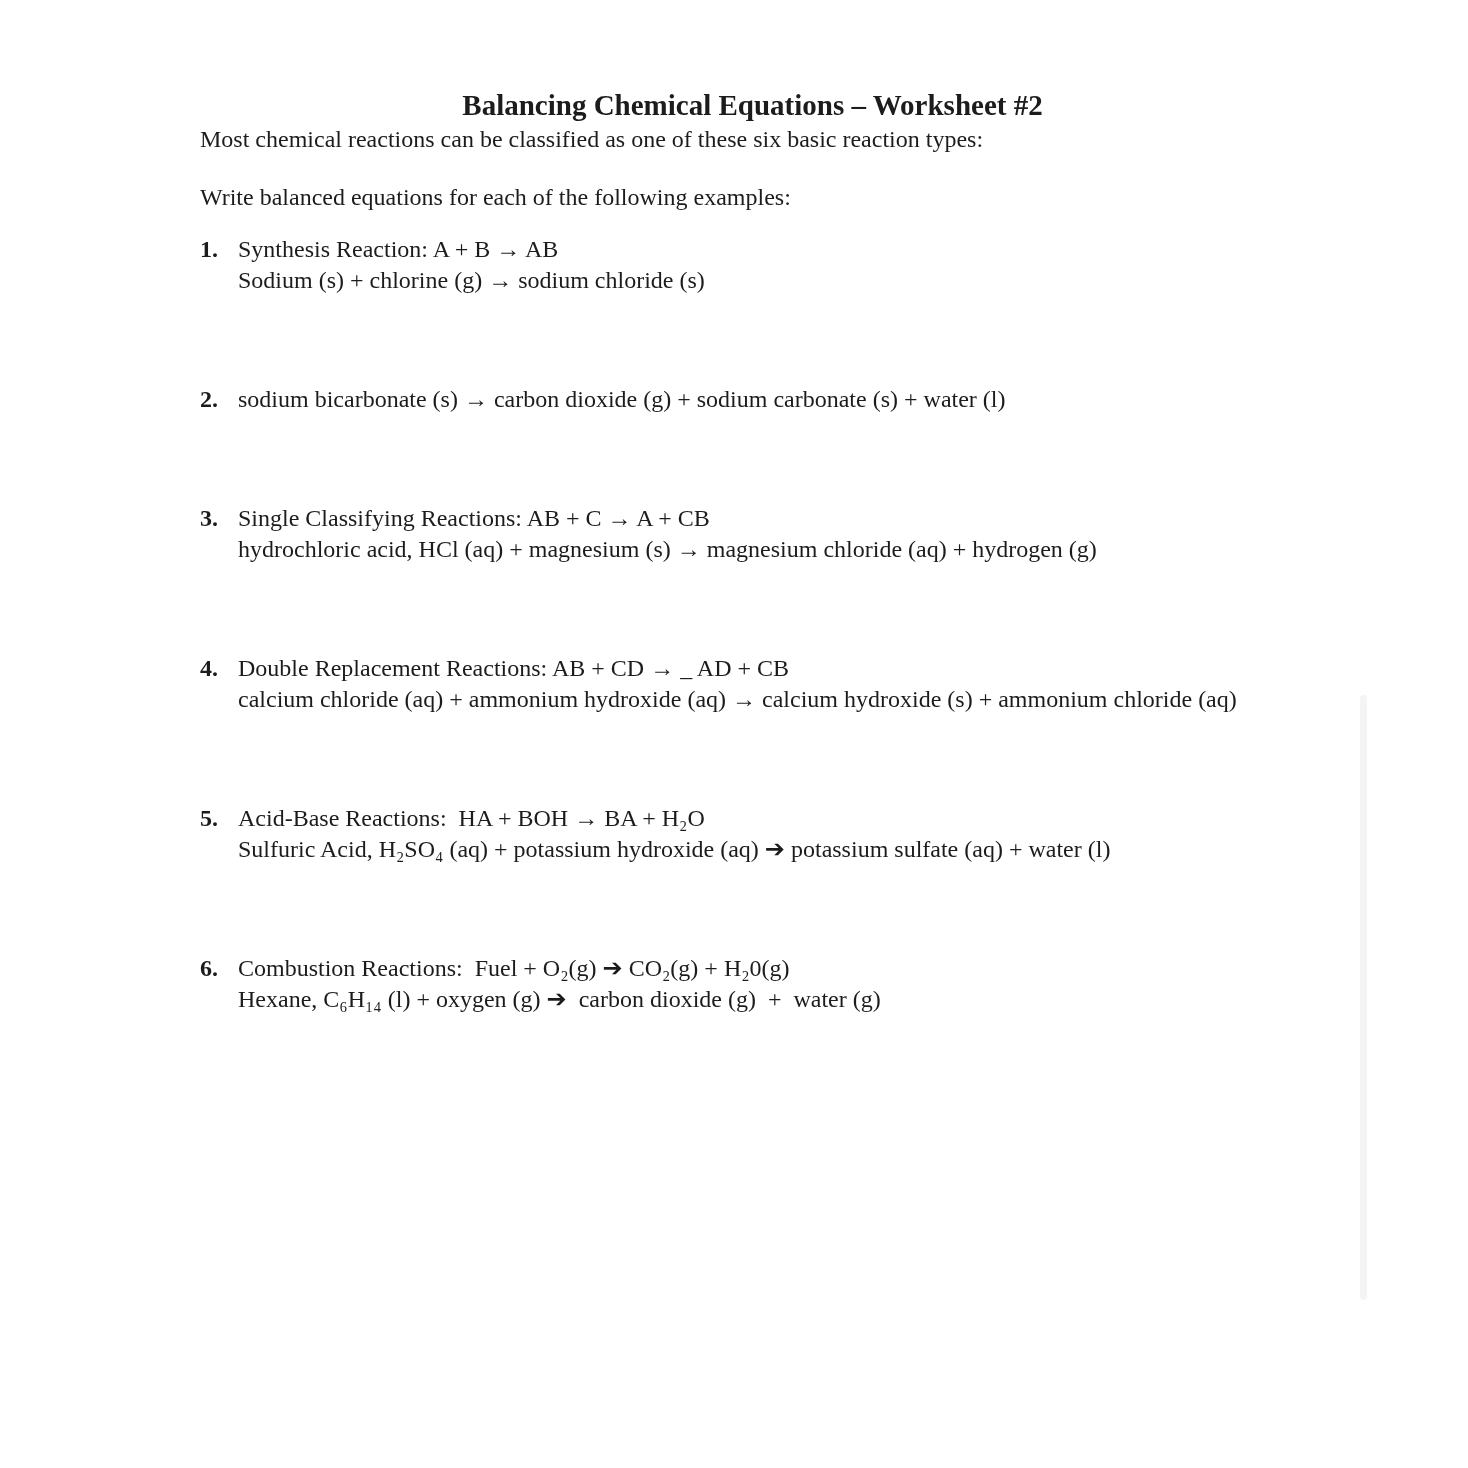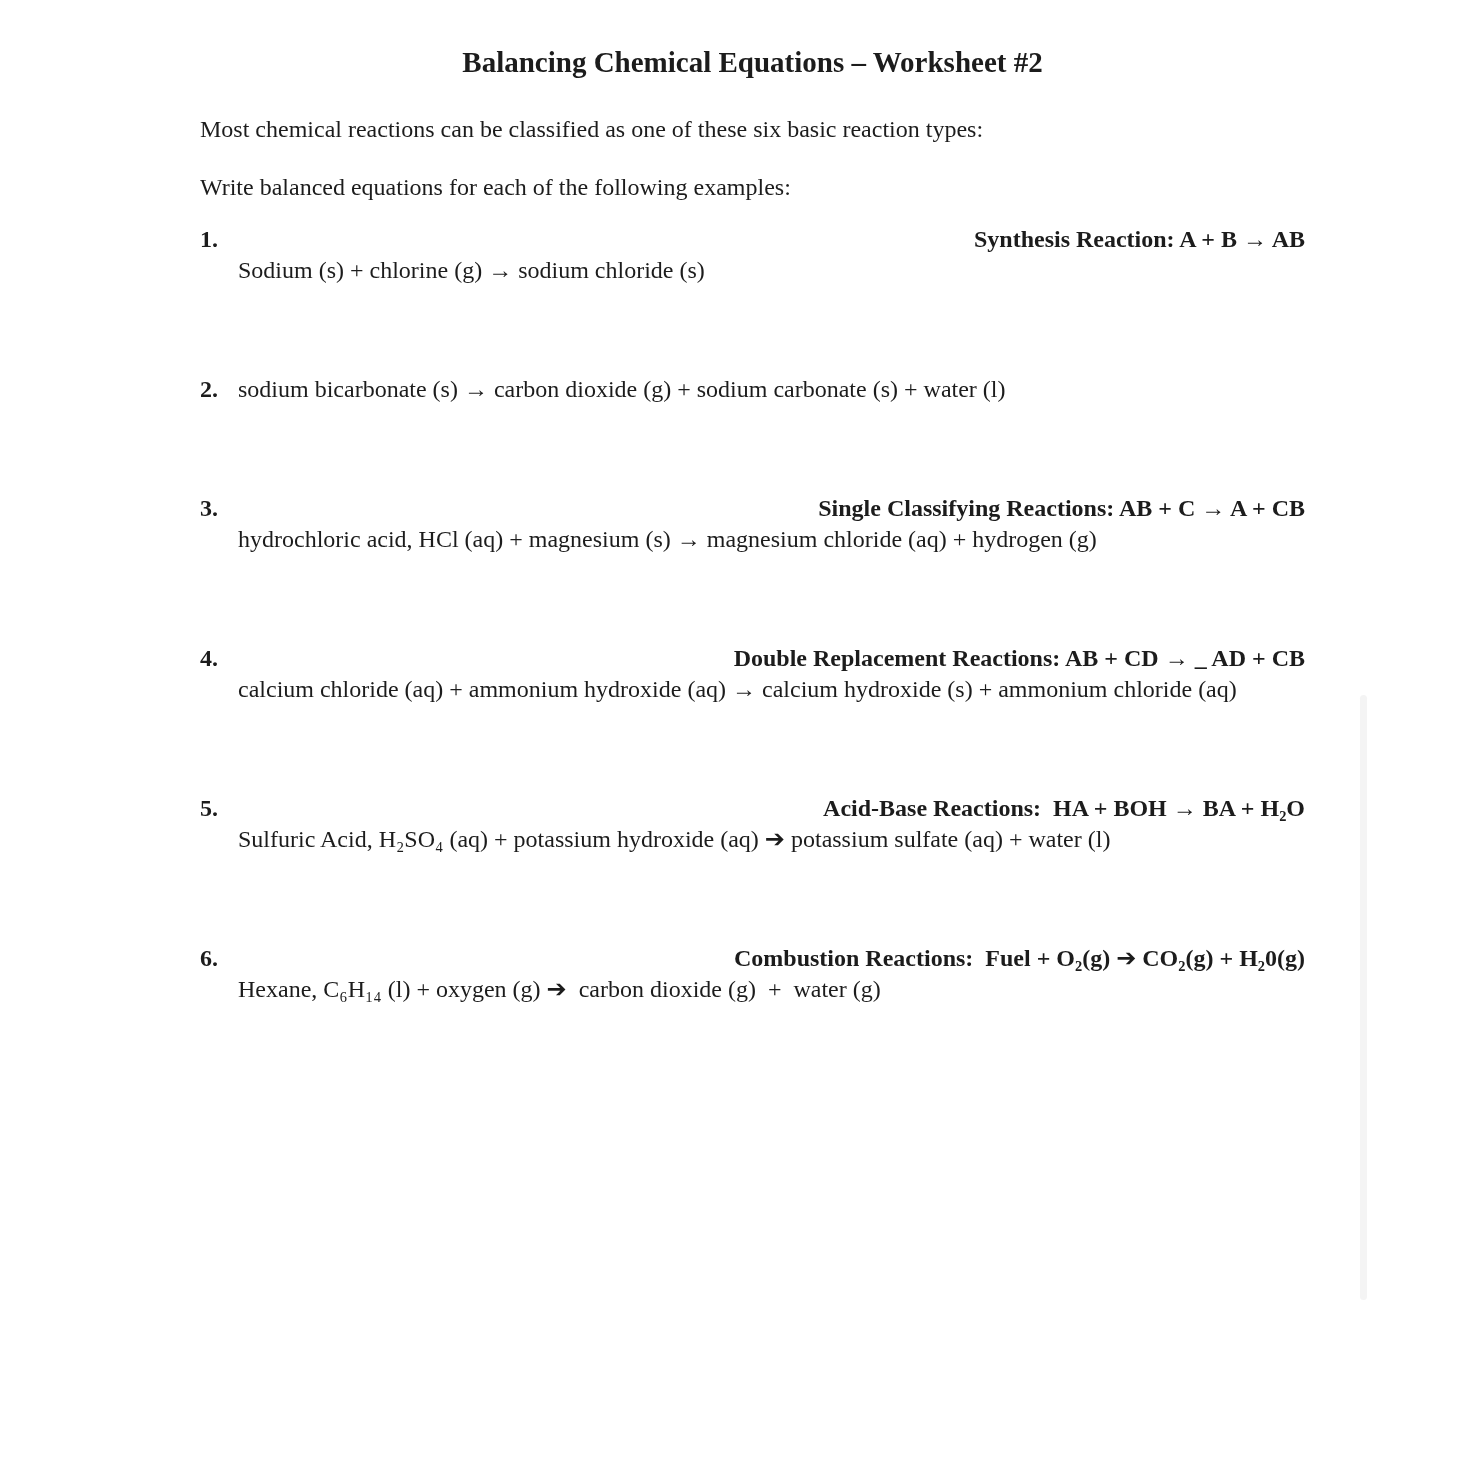--- a/index.html
+++ b/index.html
@@ -20,28 +20,28 @@
   }
   .content {
     position: absolute;
     left: 200px;
     right: 163px;
     top: 0;
   }
   .title-block {
     padding-top: 44px;
     text-align: center;
+    margin-top: 43px;
   }
   .title-line {
     font-weight: bold;
     font-size: 29px;
     line-height: 37px;
   }
   .intro {
-    margin-top: 33px;
   }
   .reaction-type-list {
     margin: 25px 0 0 0;
     padding: 0 0 0 43px;
     list-style: none;
   }
   .reaction-type-list li {
     position: relative;
     padding-left: 34px;
     line-height: 31px;
@@ -69,23 +69,22 @@
   .problem-number {
     flex: 0 0 38px;
     font-weight: bold;
     white-space: pre;
   }
   .problem-text {
     flex: 1 1 auto;
     min-width: 0;
   }
   .problem-heading {
-    font-weight: bold;
+    font-weight: normal;
     white-space: pre-wrap;
-    text-align: right;
   }
   .problem-body {
     white-space: pre-wrap;
   }
   .scrollbar-artifact {
     position: absolute;
     left: 1360px;
     top: 695px;
     width: 7px;
     height: 605px;

